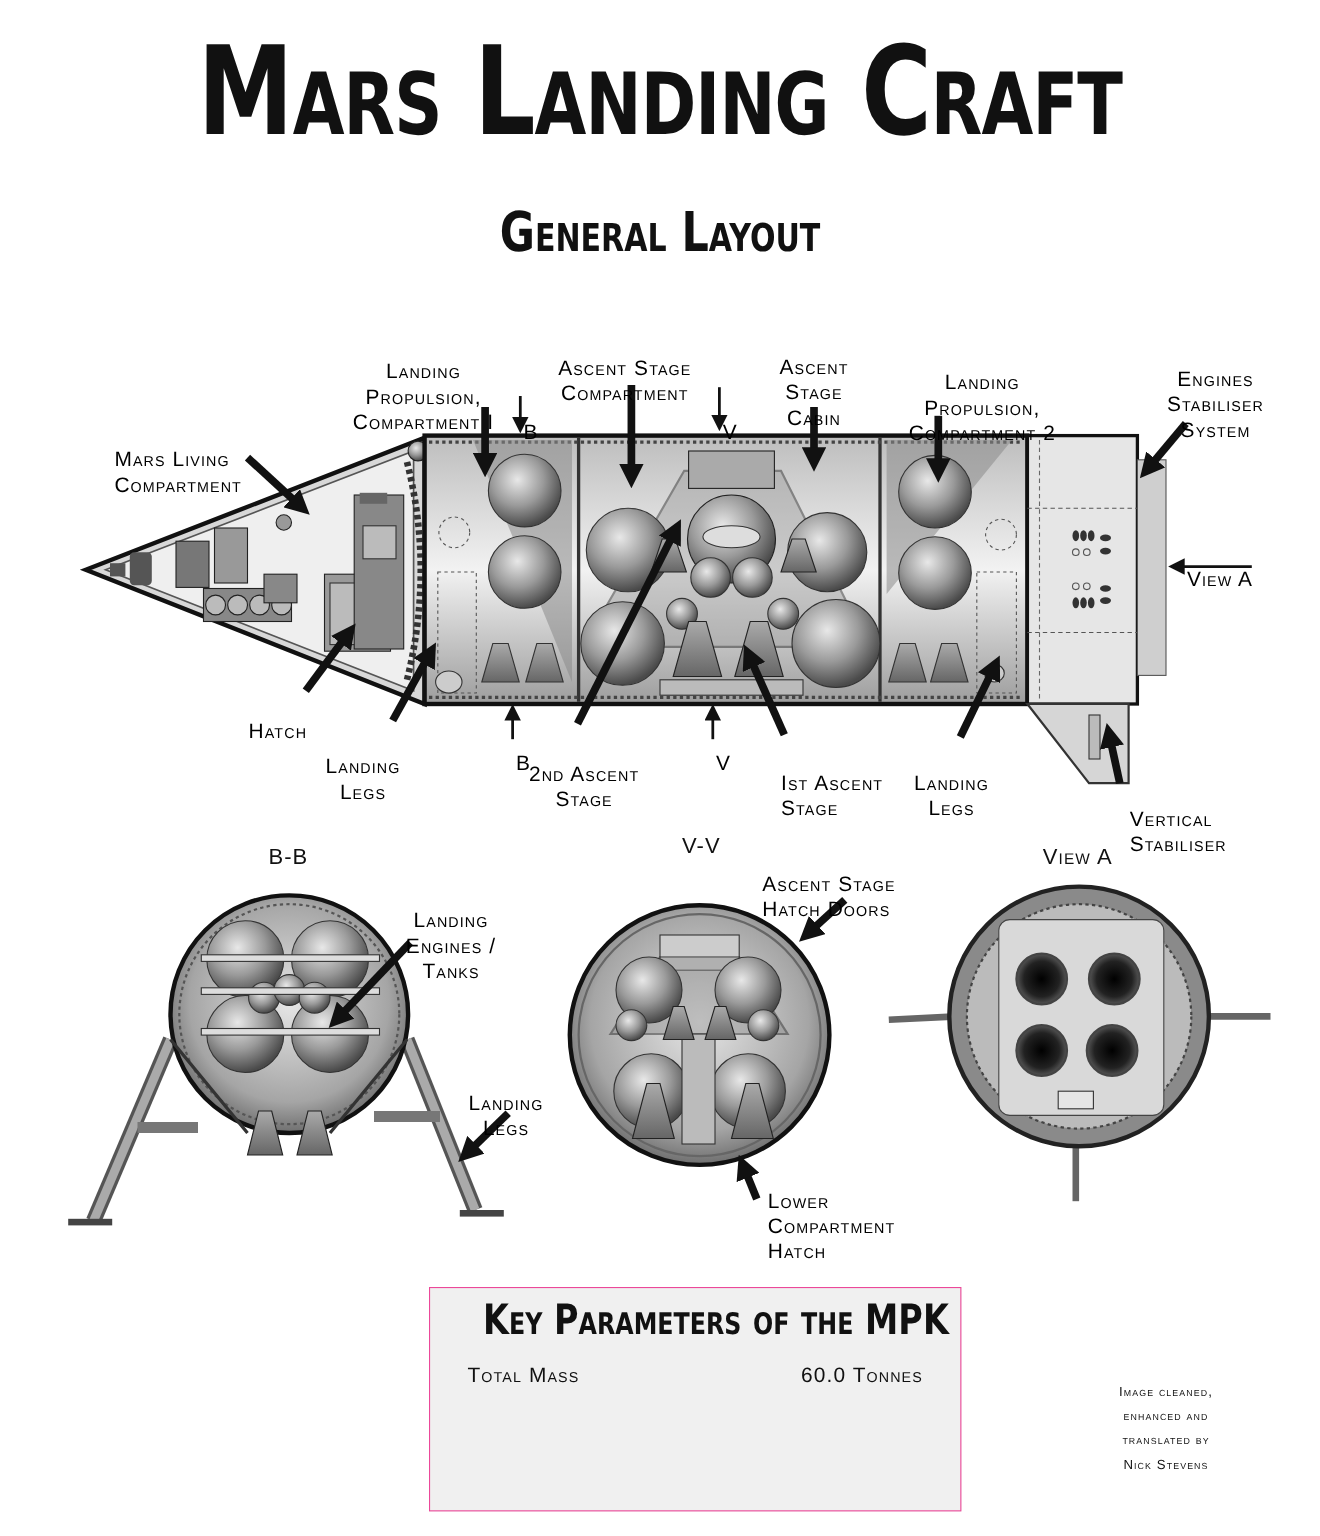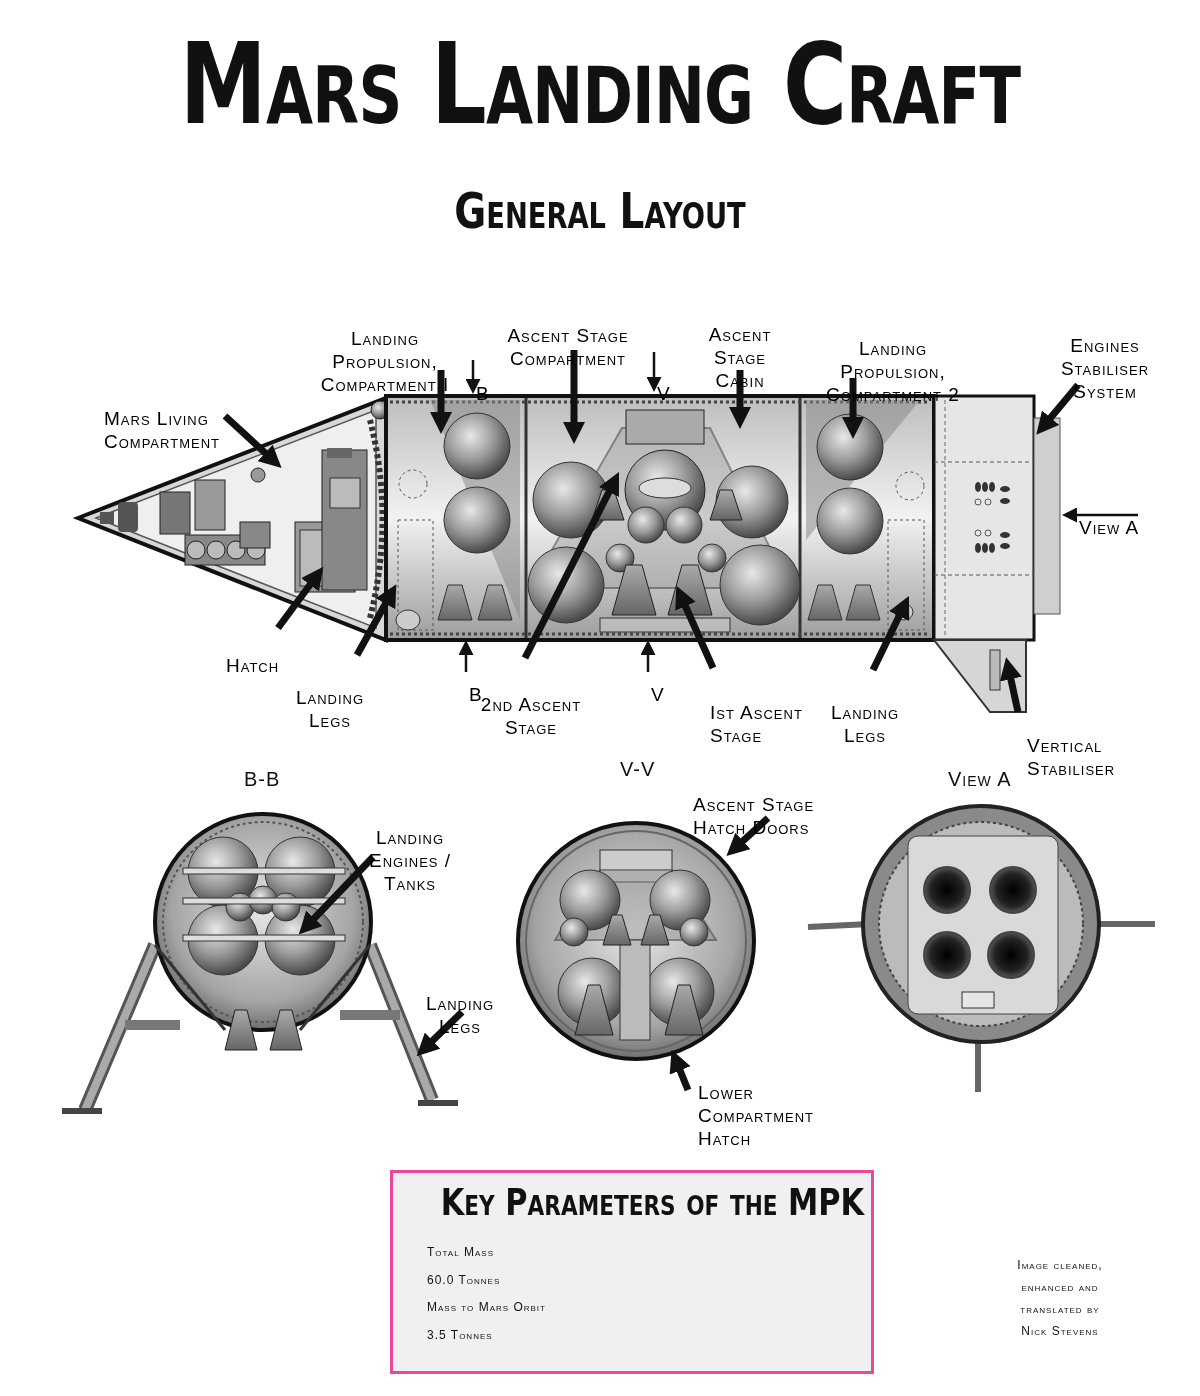--- a/index.html
+++ b/index.html
@@ -4,24 +4,24 @@
 <style>
   html, body { margin: 0; padding: 0; background: #ffffff; }
   body { width: 1200px; height: 1396px; position: relative; overflow: hidden; font-family: "Liberation Sans", sans-serif; color: #111; }
   .title { position: absolute; left: 0; width: 1200px; top: 28px; text-align: center; font-family: "DejaVu Sans", sans-serif; font-weight: bold; font-size: 112px; letter-spacing: -1px; line-height: 1; transform: scaleX(0.78); transform-origin: 600px 0; font-variant: small-caps; }
   .subtitle { position: absolute; left: 0; width: 1200px; top: 186px; text-align: center; font-family: "DejaVu Sans", sans-serif; font-weight: bold; font-size: 50px; line-height: 1; transform: scaleX(0.78); transform-origin: 600px 0; font-variant: small-caps; }
   .lbl { position: absolute; font-family: Liberation Sans, sans-serif; font-size: 19px; line-height: 23px; font-variant: small-caps; letter-spacing: 1px; text-align: center; white-space: nowrap; color: #000000; margin-top: 28px; }
   .lbl.left { text-align: left; }
   .lbl .ln { display: block; }
   .sec { position: absolute; font-family: "Liberation Sans", sans-serif; font-size: 20px; font-variant: small-caps; letter-spacing: 1px; }
   svg.diagram { position: absolute; left: 0; top: 0; }
-  .panel { position: absolute; left: 390px; top: 1170px; width: 484px; height: 204px; border: 3px solid #ec4899; background: #f0f0f0; box-sizing: border-box; }
+  .panel { position: absolute; left: 390px; top: 1170px; width: 484px; height: 204px; border: 1px solid #ec4899; background: #f0f0f0; box-sizing: border-box; }
   .panel-title { position: absolute; left: 0; width: 100%; top: 10px; text-align: center; font-family: "DejaVu Sans", sans-serif; font-weight: bold; font-size: 38px; font-variant: small-caps; transform: scaleX(0.8); transform-origin: 50% 0; line-height: 1; white-space: nowrap; }
   .params { position: absolute; left: 34px; right: 34px; top: 66px; }
-  .param-row { display: flex; justify-content: space-between; font-size: 12px; line-height: 27.5px; font-variant: small-caps; letter-spacing: 1px; flex-direction: column; }
+  .param-row { display: flex; justify-content: space-between; font-size: 19px; line-height: 27.5px; font-variant: small-caps; letter-spacing: 1px; }
   .credit { position: absolute; left: 985px; top: 1254px; width: 150px; text-align: center; font-size: 12px; line-height: 22px; font-variant: small-caps; letter-spacing: 1px; }
 </style>
 </head>
 <body>
 
 <div class="title">Mars Landing Craft</div>
 <div class="subtitle">General Layout</div>
 
 <svg class="diagram" width="1200" height="1396" viewBox="0 0 1200 1396">
   <defs>
@@ -321,24 +321,20 @@
   <span class="ln">Hatch</span>
 </div>
 
 <div class="panel">
   <div class="panel-title">Key Parameters of the MPK</div>
   <div class="params">
     <div class="param-row">
       <span>Total Mass</span>
       <span>60.0 Tonnes</span>
     </div>
-    <div class="param-row">
-      <span>Mass to Mars Orbit</span>
-      <span>3.5 Tonnes</span>
-    </div>
   </div>
 </div>
 
 <div class="credit">
   <span class="ln" style="display:block">Image cleaned,</span>
   <span class="ln" style="display:block">enhanced and</span>
   <span class="ln" style="display:block">translated by</span>
   <span class="ln" style="display:block">Nick Stevens</span>
 </div>
 

